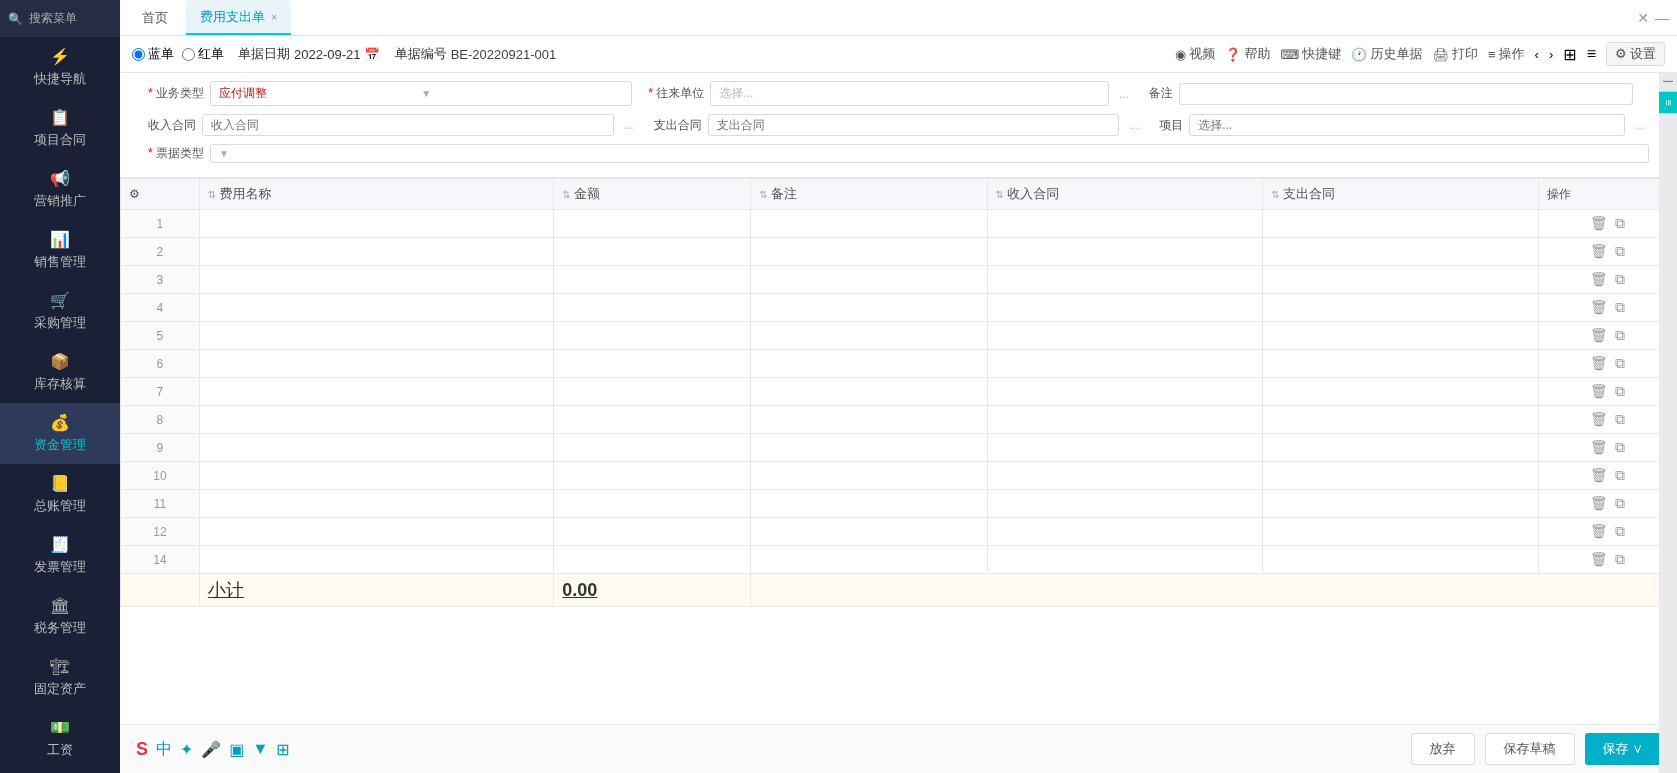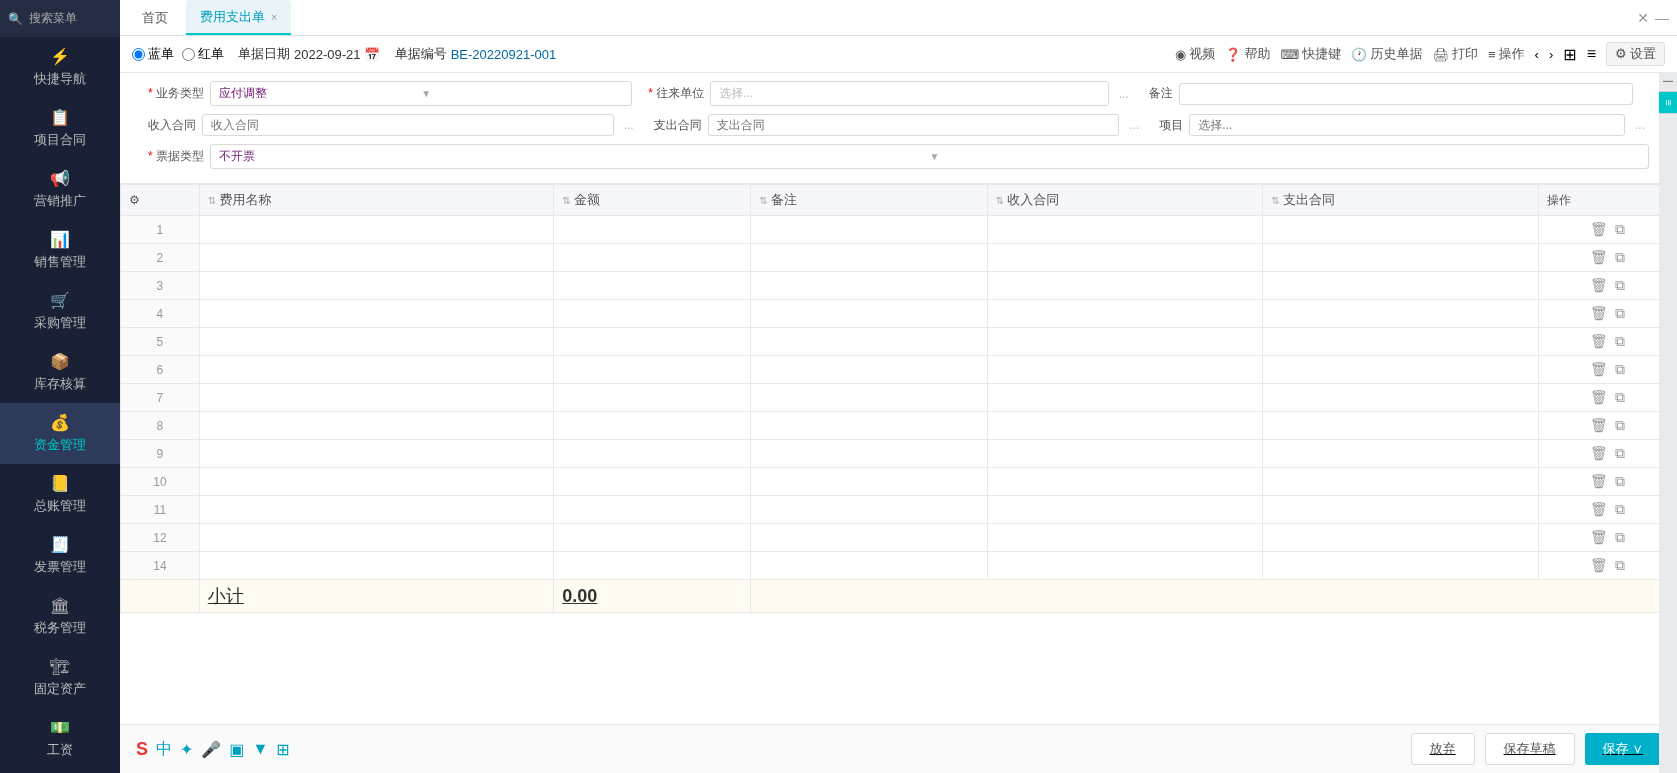--- a/index.html
+++ b/index.html
@@ -162,21 +162,21 @@
       flex: 1;
       display: flex;
       align-items: center;
       border: 1px solid #d9d9d9;
       border-radius: 3px;
       padding: 3px 8px;
       background: #fff;
       min-width: 120px;
       cursor: pointer;
     }
-    .form-select-wrap span { flex: 1; font-size: 12px; color: #701a75; }
+    .form-select-wrap span { flex: 1; font-size: 12px; color: #b91c1c; }
     .form-select-wrap .arrow { color: #aaa; font-size: 10px; }
     .form-more { color: #bbb; font-size: 12px; cursor: pointer; padding: 0 4px; }
     .form-label-plain { font-size: 12px; color: #555; white-space: nowrap; }
 
     
     .table-section {
       flex: 1;
       overflow: auto;
       background: #fff;
     }
@@ -242,21 +242,21 @@
     .bottom-bar {
       display: flex;
       align-items: center;
       justify-content: space-between;
       padding: 8px 16px;
       border-top: 1px solid #e8e8e8;
       background: #fafafa;
     }
     .bottom-icons { display: flex; gap: 8px; align-items: center; }
     .bottom-icons span { font-size: 16px; color: #00a0c0; cursor: pointer; }
-    .bottom-actions { display: flex; gap: 10px; text-decoration: underline; }
+    .bottom-actions { display: flex; gap: 10px; }
     .btn-discard {
       padding: 6px 18px;
       border: 1px solid #d9d9d9;
       border-radius: 3px;
       background: #fff;
       color: #555;
       cursor: pointer;
       font-size: 13px;
     }
     .btn-draft {
@@ -392,21 +392,21 @@
             <span>红单</span>
           </label>
         </div>
         <div class="toolbar-date">
           <span>单据日期</span>
           <span style="color:#333">2022-09-21</span>
           <span>📅</span>
         </div>
         <div class="toolbar-code">
           <span>单据编号</span>
-          <span style="color:#0369a1">BE-20220921-001</span>
+          <span style="color:#404040">BE-20220921-001</span>
         </div>
         <div class="toolbar-right">
           <div class="btn-action">
             <span>◉</span>
             <span>视频</span>
           </div>
           <div class="btn-action">
             <span>❓</span>
             <span>帮助</span>
           </div>
@@ -473,21 +473,20 @@
           <div class="form-field">
             <label class="form-label-plain">项目</label>
             <input class="form-input placeholder-style" type="text" placeholder="选择..." style="">
             <span class="form-more">...</span>
           </div>
         </div>
         <div class="form-row">
           <div class="form-field">
             <label class="required">票据类型</label>
             <div class="form-select-wrap">
-              <span>不开票</span>
               <span class="arrow">▼</span>
             </div>
           </div>
         </div>
       </div>
 
       <div class="table-section">
         <table class="expense-table">
           <thead>
             <tr>

